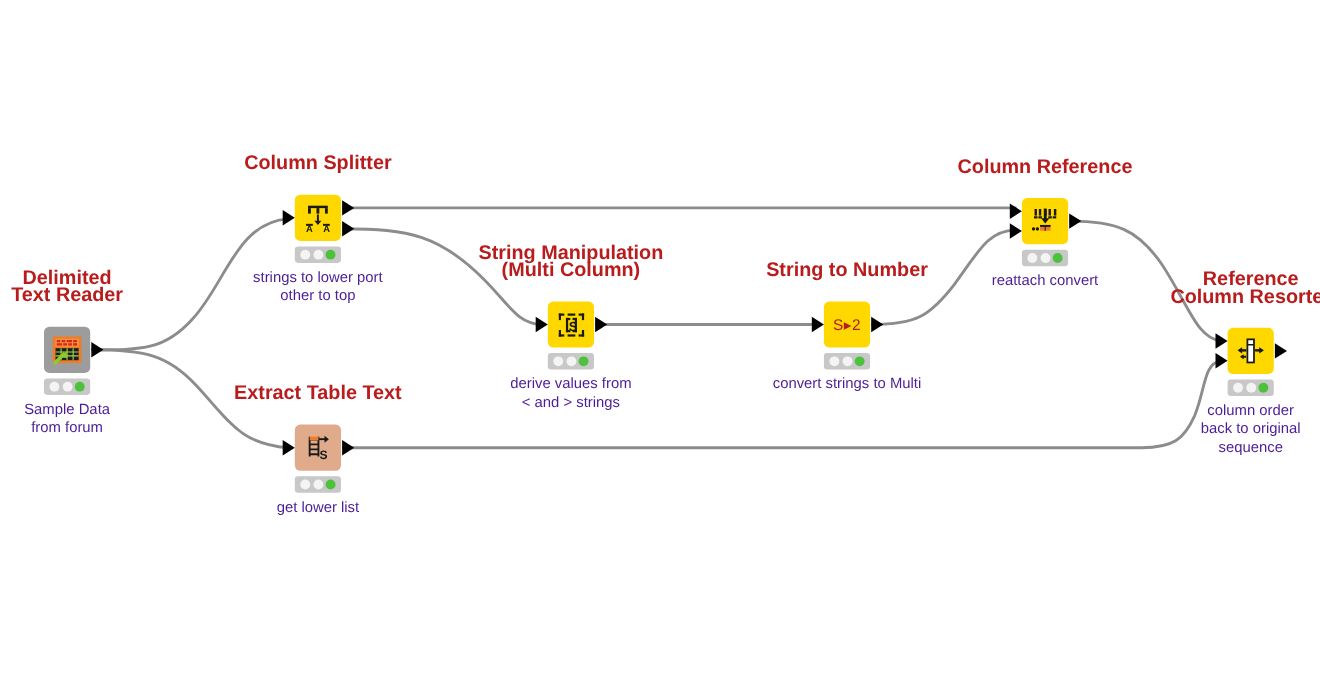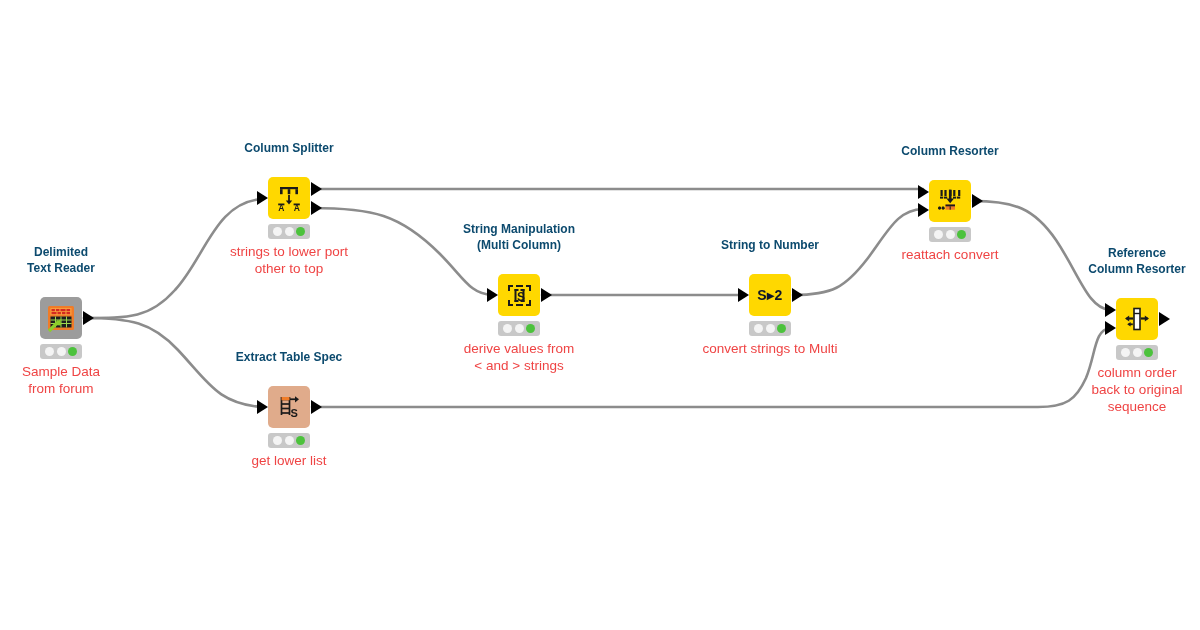--- a/index.html
+++ b/index.html
@@ -57,23 +57,23 @@
   .node-icon {
     display: block;
   }
 
   
   .node-title {
     position: absolute;
     left: -130px;
     width: 260px;
     text-align: center;
-    font-size: 12px;
+    font-size: 18px;
     font-weight: bold;
-    color: #0c4a6e;
+    color: #b91c1c;
     line-height: 16px;
     white-space: pre-line;
   }
   .node-title.one-line { top: -58px; }
   .node-title.two-line { top: -74px; }
 
   
   .node-status {
     position: absolute;
     left: -21px;
@@ -97,21 +97,21 @@
   .bulb.green { background: #4CC23C; }
 
   
   .node-note {
     position: absolute;
     left: -130px;
     top: 45px;
     width: 260px;
     text-align: center;
     font-size: 13.5px;
-    color: #ef4444;
+    color: #4c1d95;
     line-height: 17px;
     white-space: pre-line;
   }
 
   
   .port {
     position: absolute;
     width: 0;
     height: 0;
     border-top: 7px solid transparent;
@@ -216,21 +216,21 @@
     <div class="node-status">
       <span class="bulb"></span>
       <span class="bulb"></span>
       <span class="bulb green"></span>
     </div>
     <div class="node-note">strings to lower port
 other to top</div>
   </div>
 
   <div class="node" style="left:289px; top:407px;">
-    <div class="node-title one-line">Extract Table Spec</div>
+    <div class="node-title one-line">Extract Table Text</div>
     <div class="node-body tan">
       <svg class="node-icon" width="28" height="28" viewBox="0 0 28 28">
         <g stroke="#1A1A1A" stroke-width="1.7" fill="none">
           <line x1="6.5" y1="4" x2="6.5" y2="22"></line>
           <line x1="14.5" y1="4" x2="14.5" y2="22"></line>
           <line x1="6.5" y1="6.5" x2="14.5" y2="6.5"></line>
           <line x1="6.5" y1="11" x2="14.5" y2="11"></line>
           <line x1="6.5" y1="15.5" x2="14.5" y2="15.5"></line>
           <line x1="6.5" y1="20" x2="14.5" y2="20"></line>
         </g>
@@ -289,34 +289,34 @@
       <span class="bulb"></span>
       <span class="bulb green"></span>
     </div>
     <div class="node-note">derive values from
 &lt; and &gt; strings</div>
   </div>
 
   <div class="node" style="left:770px; top:295px;">
     <div class="node-title one-line">String to Number</div>
     <div class="node-body yellow">
-      <span class="node-icon" style="font-size:14px; font-weight:bold; color:#0f172a; letter-spacing:0.5px;">S▸2</span>
+      <span class="node-icon" style="font-size:14px; font-weight:normal; color:#b91c1c; letter-spacing:0.5px;">S▸2</span>
     </div>
     <div class="port" style="left:-32px; top:-7px;"></div>
     <div class="port" style="left:22px; top:-7px;"></div>
     <div class="node-status">
       <span class="bulb"></span>
       <span class="bulb"></span>
       <span class="bulb green"></span>
     </div>
     <div class="node-note">convert strings to Multi</div>
   </div>
 
   <div class="node" style="left:950px; top:201px;">
-    <div class="node-title one-line">Column Resorter</div>
+    <div class="node-title one-line">Column Reference</div>
     <div class="node-body yellow">
       <svg class="node-icon" width="28" height="28" viewBox="0 0 28 28">
         <g fill="#1A1A1A">
 
           <rect x="4.5" y="3" width="2.2" height="6"></rect>
           <rect x="8.4" y="3" width="2.2" height="6"></rect>
           <rect x="13.3" y="3" width="2.2" height="6"></rect>
           <rect x="17.2" y="3" width="2.2" height="6"></rect>
           <rect x="22.1" y="3" width="2.2" height="6"></rect>
           <rect x="25.0" y="3" width="0" height="6"></rect>

